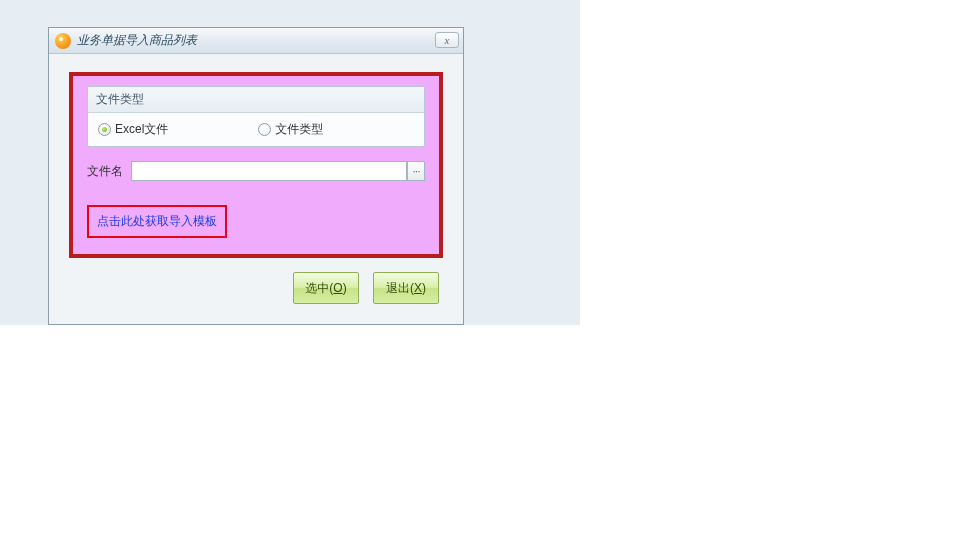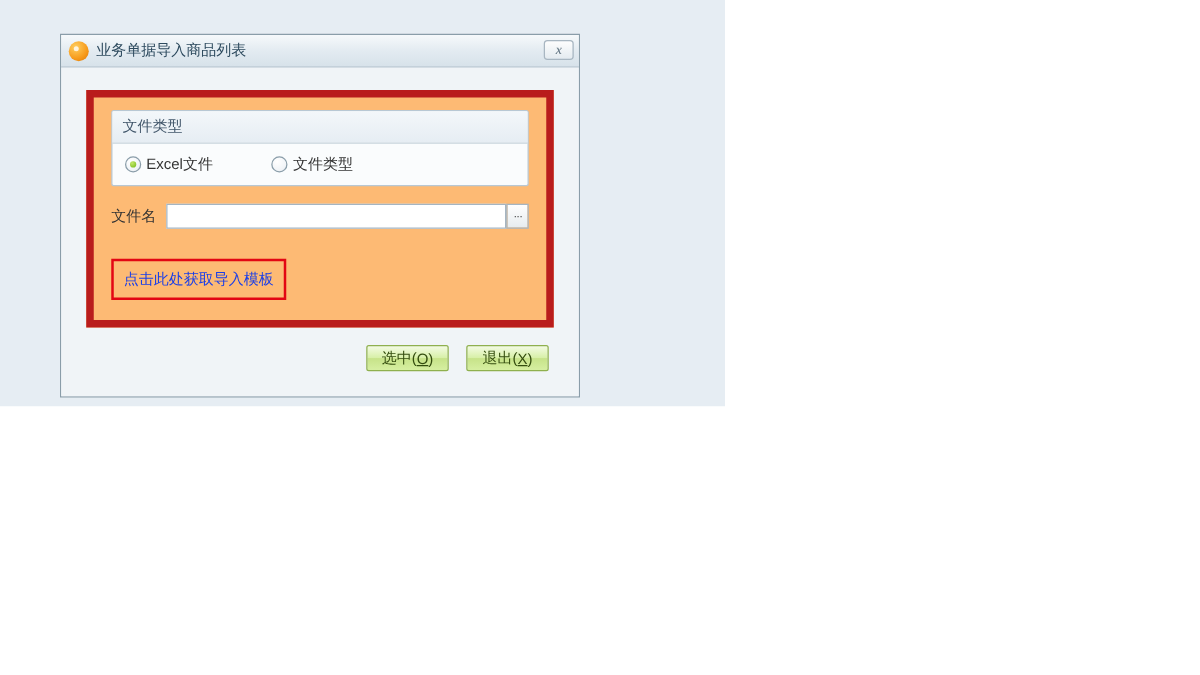--- a/index.html
+++ b/index.html
@@ -52,20 +52,21 @@
   .title-icon::before {
     content: "";
     position: absolute;
     left: 4px; top: 4px;
     width: 4px; height: 4px;
     background: rgba(255,255,255,0.8);
     border-radius: 50%;
   }
   .title-text {
     color: #2d4a5e;
+    font-style: italic;
   }
   .close-btn {
     position: absolute;
     right: 4px;
     top: 4px;
     width: 24px;
     height: 16px;
     border: 1px solid #a8b6c1;
     border-radius: 3px;
     background: linear-gradient(to bottom, #fdfdfd, #e4ebf0);
@@ -76,41 +77,41 @@
     font-style: italic;
     font-family: Georgia, serif;
     font-size: 11px;
     color: #5a6e7c;
   }
   .dialog-body {
     padding: 18px 20px 14px 20px;
     background: #f0f4f7;
   }
   .content-frame {
-    border: 6px solid #b91c1c;
-    background: #fdba74;
+    border: 4px solid #b91c1c;
+    background: #f0abfc;
     padding: 10px 14px 16px 14px;
   }
   .group-box {
     border: 1px solid #b8c8d4;
     border-radius: 2px;
     padding: 0;
     margin-bottom: 14px;
     background: #fafcfd;
   }
   .group-header {
     background: linear-gradient(to bottom, #f3f7fa, #e6edf3);
     border-bottom: 1px solid #c8d3db;
     padding: 4px 8px;
     color: #41566a;
   }
   .group-content {
     padding: 8px 10px;
     display: flex;
-    gap: 47px;
+    gap: 90px;
   }
   .radio-wrap {
     display: flex;
     align-items: center;
     gap: 4px;
     cursor: pointer;
   }
   .radio {
     width: 13px;
     height: 13px;
@@ -170,21 +171,21 @@
     cursor: pointer;
   }
   .button-row {
     display: flex;
     justify-content: flex-end;
     gap: 14px;
     padding: 14px 4px 6px 4px;
   }
   .btn {
     min-width: 66px;
-    height: 21px;
+    height: 32px;
     border: 1px solid #8fb04e;
     border-radius: 2px;
     background: linear-gradient(to bottom, #f3fbe3 0%, #d8f0a8 48%, #c7e389 52%, #d6efa1 100%);
     color: #344d0f;
     display: flex;
     align-items: center;
     justify-content: center;
     cursor: pointer;
     padding: 0 10px;
     text-align: center;

